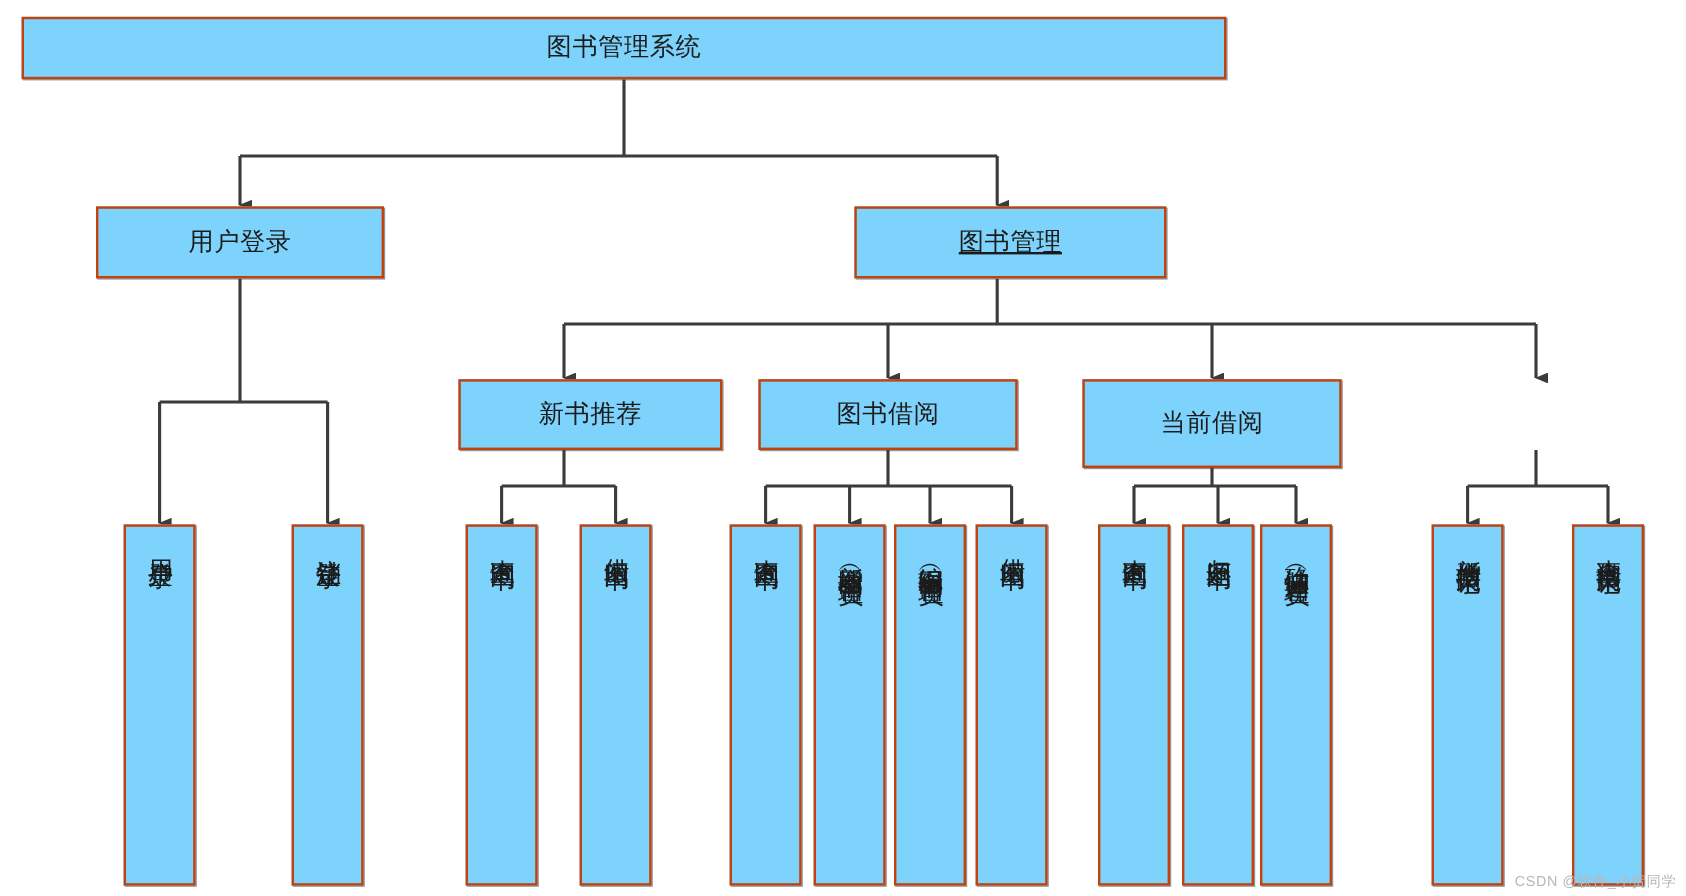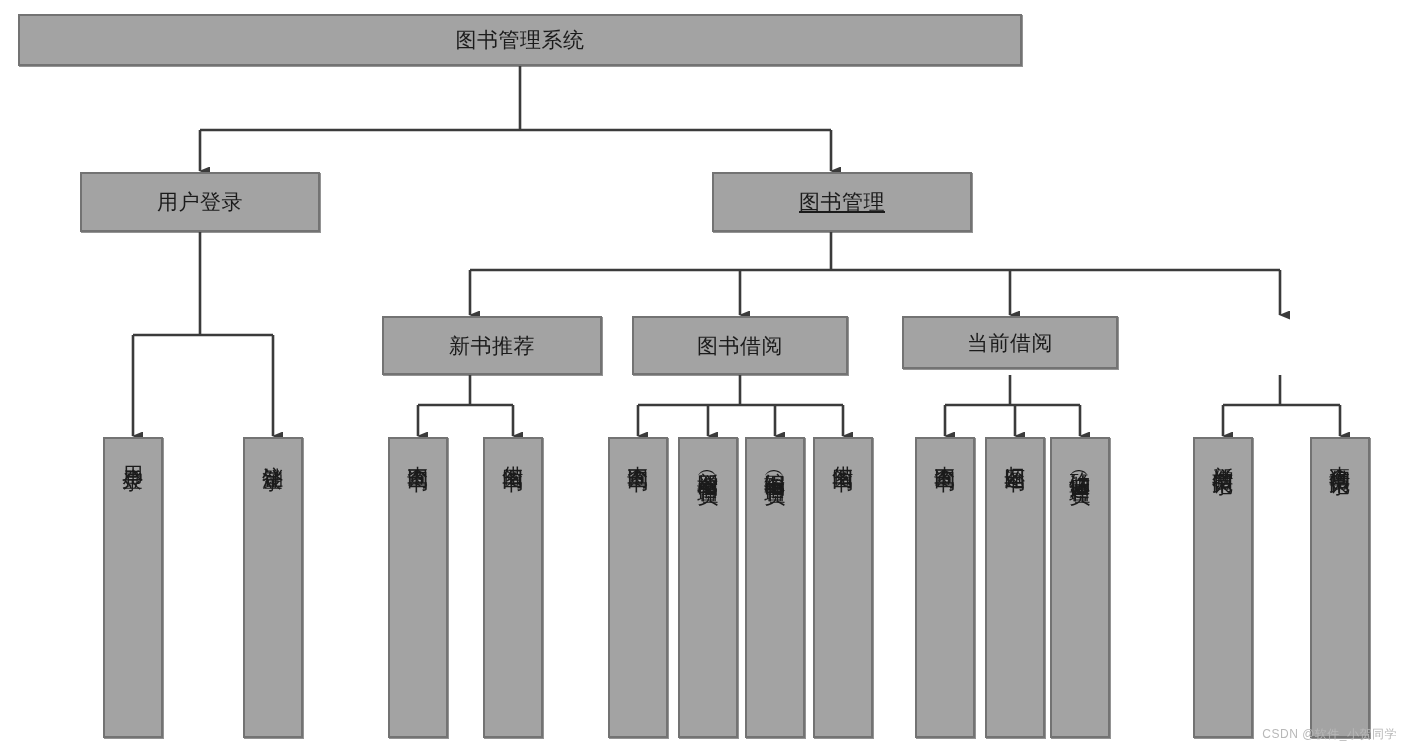--- a/index.html
+++ b/index.html
@@ -22,22 +22,22 @@
     position: absolute;
     left: 0;
     top: 0;
     width: 1405px;
     height: 747px;
     pointer-events: none;
   }
   .node {
     position: absolute;
     box-sizing: border-box;
-    background: #a3a3a3;
-    border: 2px solid #737373;
+    background: #7dd3fc;
+    border: 2px solid #c2410c;
     display: flex;
     align-items: center;
     justify-content: center;
     color: #1b1b1b;
     box-shadow: 1px 1px 0 0 rgba(60,60,60,0.55);
   }
   .node .label {
     display: block;
     text-align: center;
     letter-spacing: 0.5px;
@@ -131,21 +131,21 @@
   <div class="node horiz" style="left: 712px; top: 172px; width: 260px; height: 60px; text-decoration: underline;">
     <span class="label">图书管理</span>
   </div>
 
   <div class="node horiz" style="left: 360px; top: 316px; width: 220px; height: 59px; margin-left: 22px;">
     <span class="label">新书推荐</span>
   </div>
   <div class="node horiz" style="left: 632px; top: 316px; width: 216px; height: 59px;">
     <span class="label">图书借阅</span>
   </div>
-  <div class="node horiz" style="left: 902px; top: 316px; width: 216px; height: 53px;">
+  <div class="node horiz" style="left: 902px; top: 316px; width: 216px; height: 74px;">
     <span class="label">当前借阅</span>
   </div>
 
   <div class="node vert" style="left: 103px; top: 437px; width: 60px; height: 301px;">
     <span class="label">用户登录</span>
   </div>
   <div class="node vert" style="left: 243px; top: 437px; width: 60px; height: 301px;">
     <span class="label">注销登录</span>
   </div>
 

